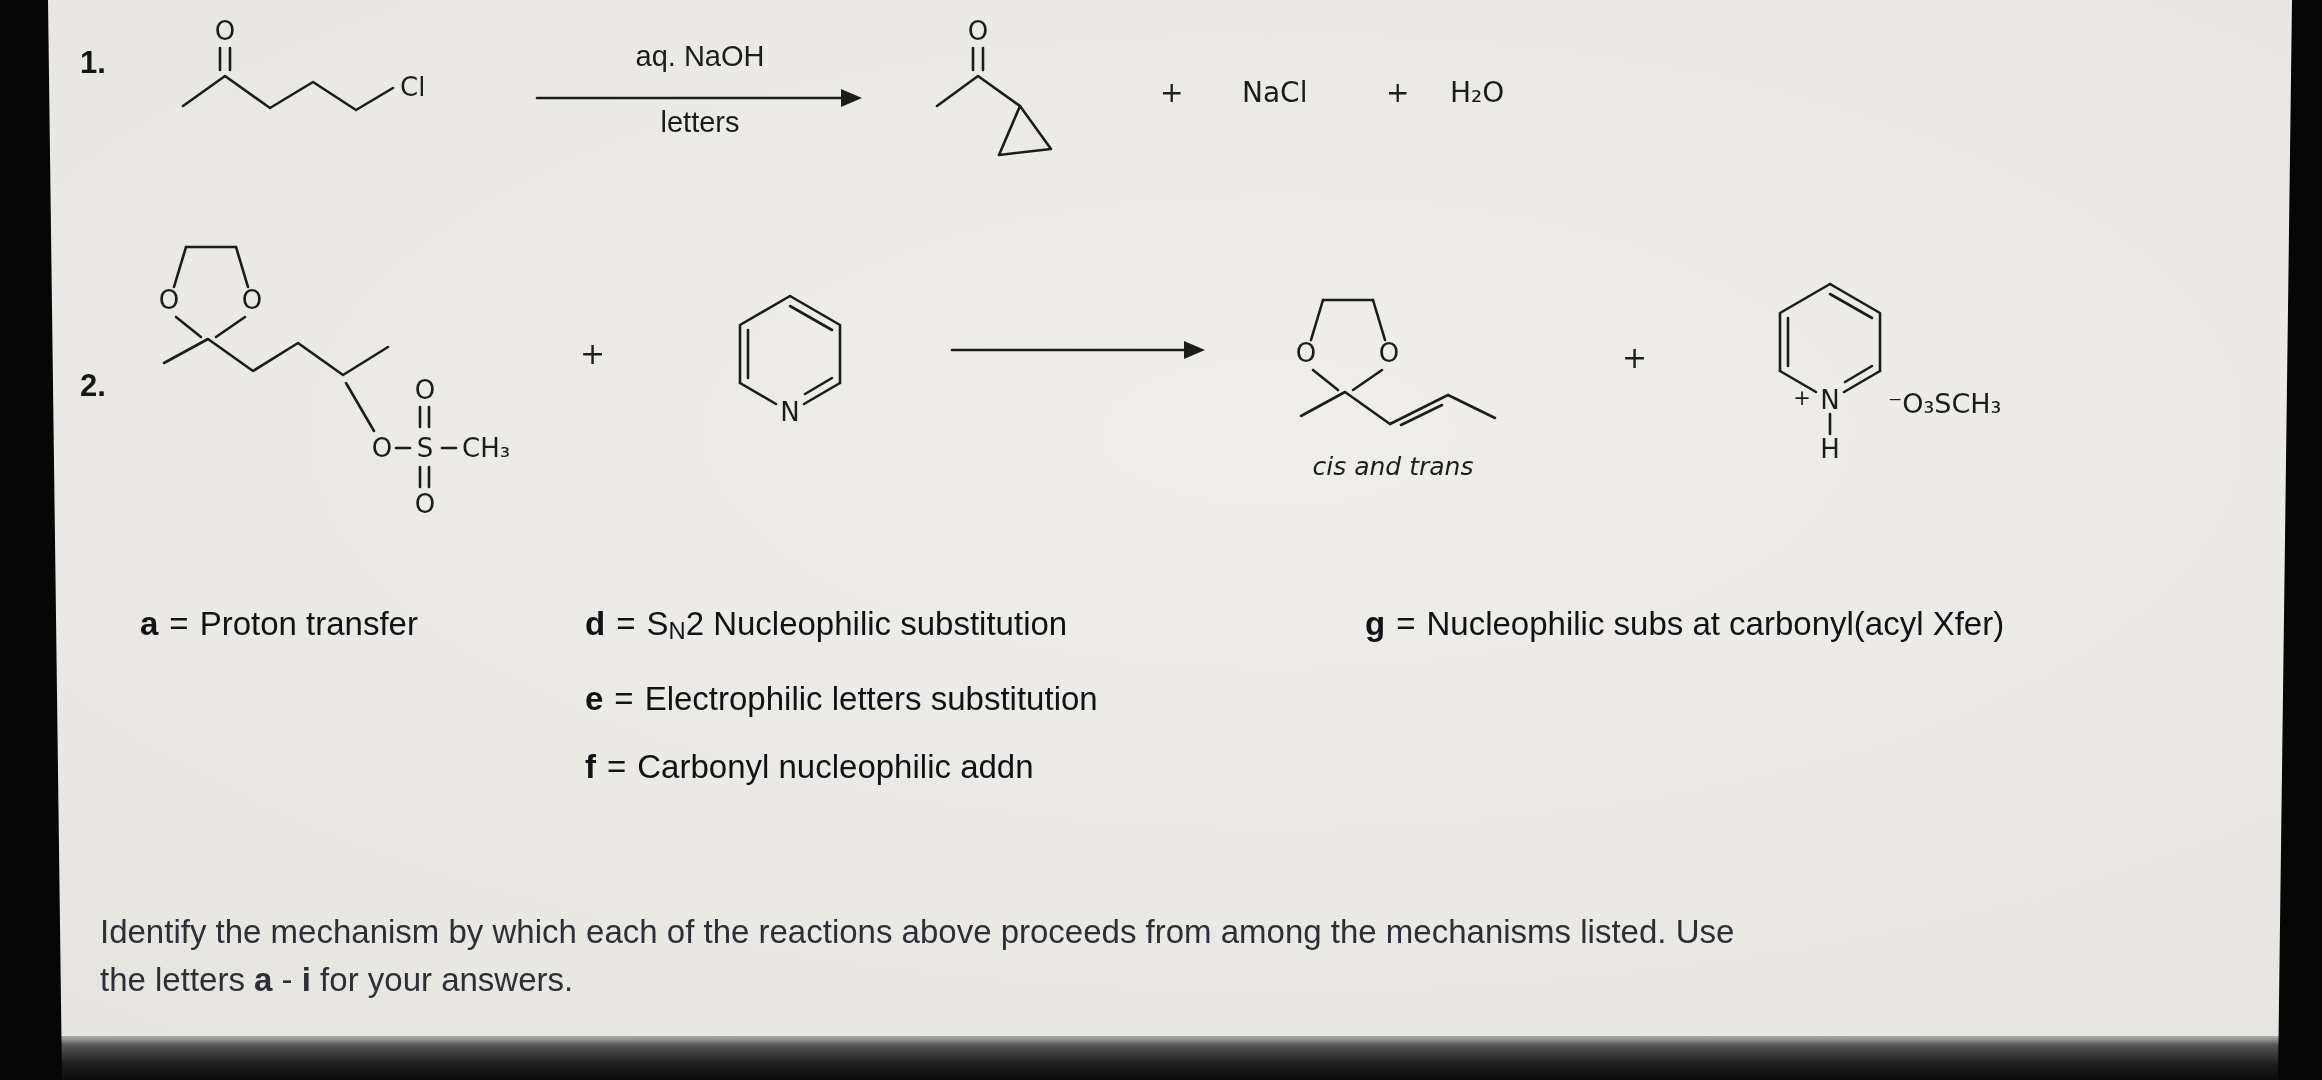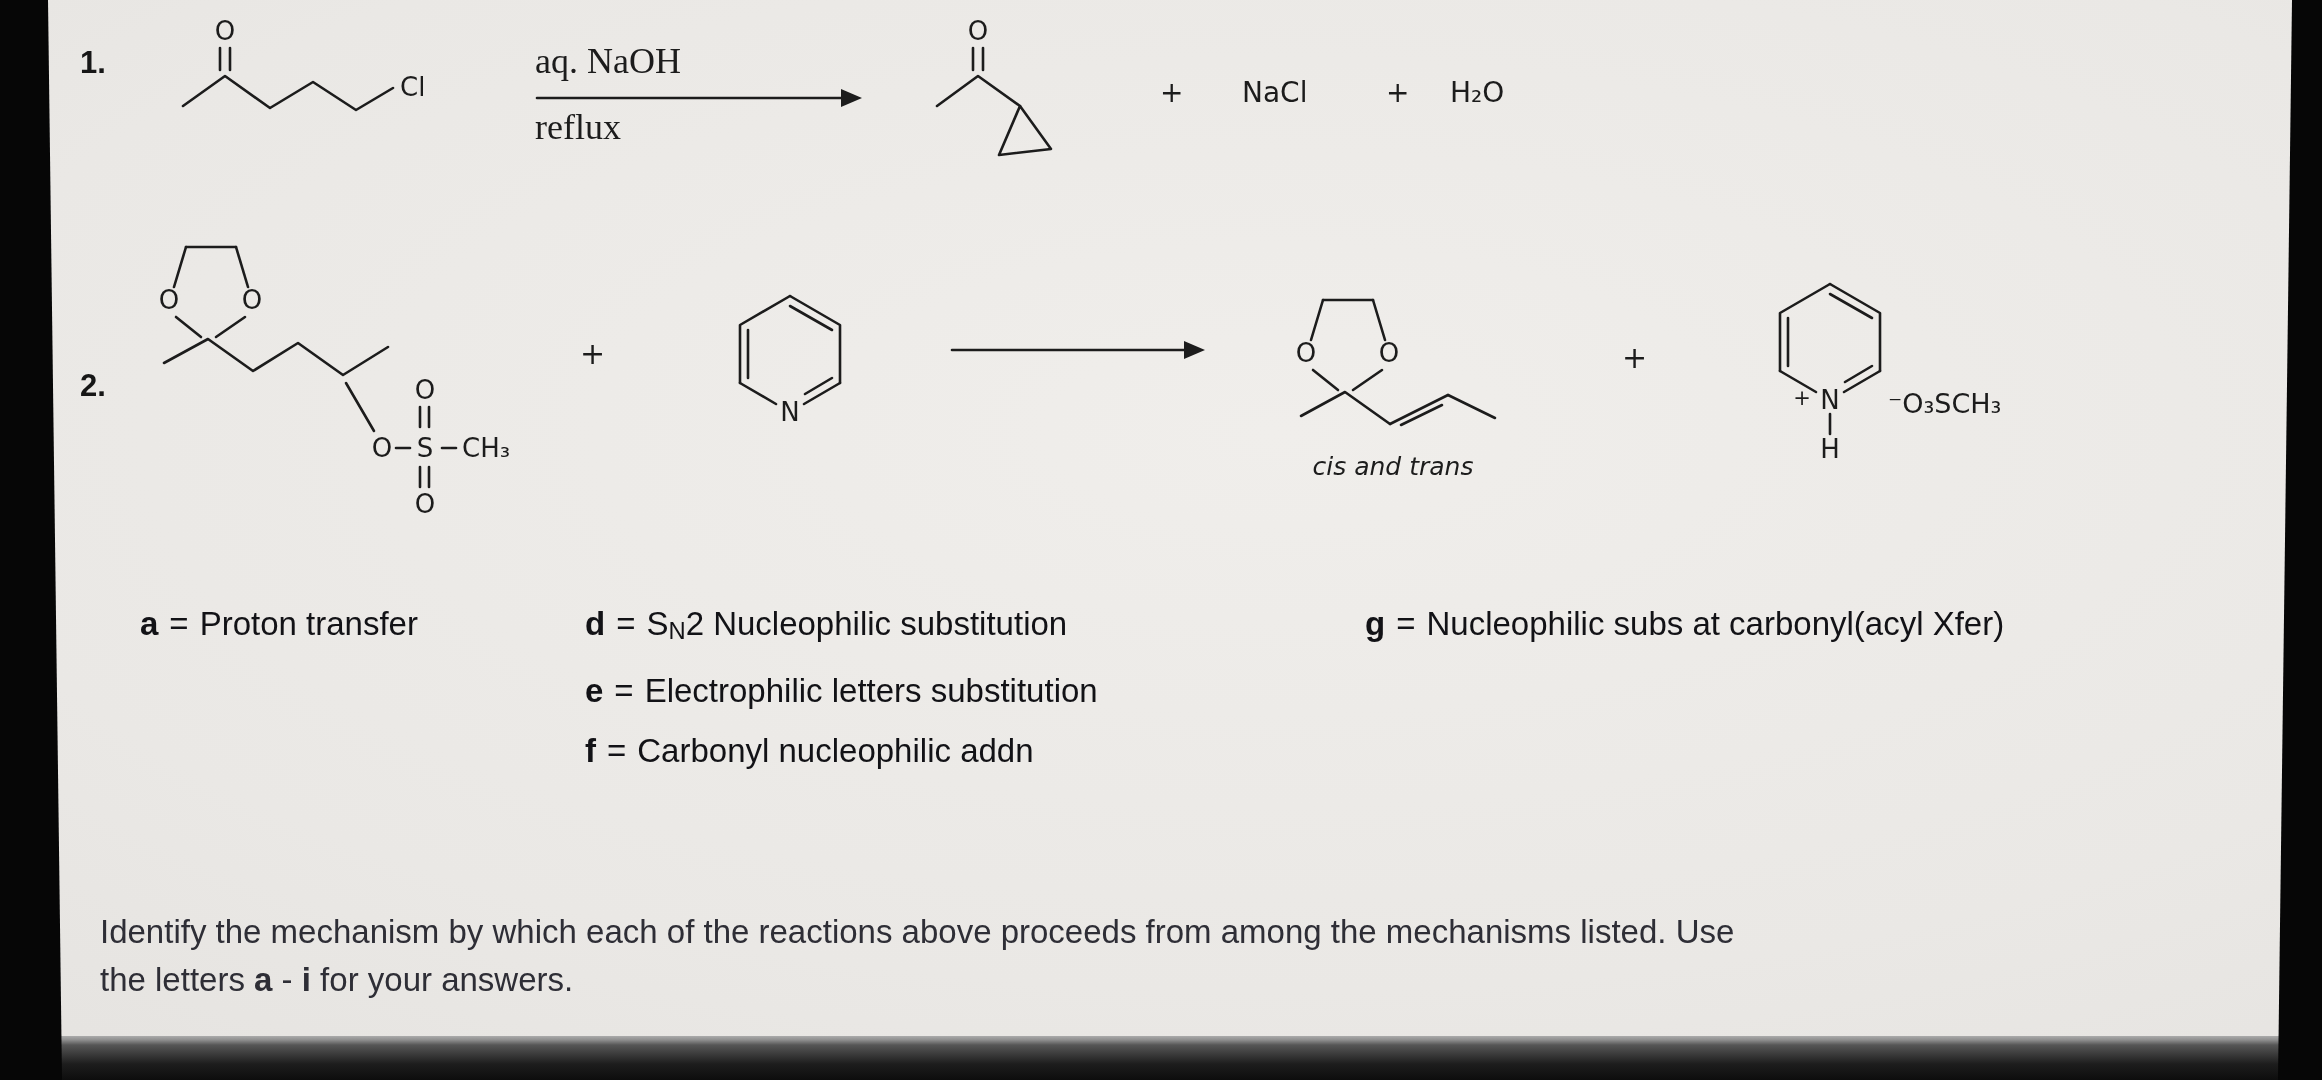--- a/index.html
+++ b/index.html
@@ -32,29 +32,29 @@
   .struct { position: absolute; overflow: visible; }
   .struct text { font-family: "DejaVu Sans", sans-serif; font-size: 26px; fill: #1c1c1c; }
   .struct line, .struct polyline, .struct path {
     stroke: #1c1c1c; stroke-width: 2.6; fill: none;
     stroke-linecap: round; stroke-linejoin: round;
   }
   .struct .head { fill: #1c1c1c; stroke: none; }
   .rnum { position: absolute; font-size: 31px; font-weight: bold; color: #161616; }
   .formula { position: absolute; font-family: "DejaVu Sans", sans-serif; font-size: 28px; color: #1c1c1c; white-space: nowrap; }
   .arrowlabel {
-    position: absolute; width: 330px; 
-    font-family: Liberation Serif, serif; font-size: 36px; color: #1c1c1c;
+    position: absolute; width: 330px; text-align: center;
+    font-family: Liberation Sans, sans-serif; font-size: 29px; color: #1c1c1c;
   }
   .smalllabel { position: absolute; font-family: "DejaVu Sans", sans-serif; font-size: 25px; color: #1c1c1c; font-style: italic; }
   
   .mechanisms { position: absolute; left: 100px; top: 594px; display: flex; font-size: 33px; color: #121216; margin-left: 40px; }
   .mcol { display: flex; flex-direction: column; }
   .mcol-1 { width: 445px; }
-  .mcol-2 { width: 780px; }
+  .mcol-2 { width: 780px; gap: 8px; }
   .mitem { line-height: 60px; white-space: nowrap; }
   .mitem b { font-weight: bold; }
   .mitem .sep { margin: 0 11px; }
   .subn { font-size: 0.72em; vertical-align: -0.18em; }
   
   .instruction {
     position: absolute; left: 100px; top: 908px; width: 2120px;
     font-size: 33px; line-height: 1.45; color: #2e2e36;
   }
   .instruction b { font-weight: bold; }
@@ -74,21 +74,21 @@
     </g>
     <text x="75" y="32" text-anchor="middle">O</text>
     <text x="250" y="88">Cl</text>
   </svg>
 
   <div class="arrowlabel" style="left:535px; top:40px;">aq. NaOH</div>
   <svg class="struct" style="left:535px; top:80px;" width="330" height="36" viewBox="0 0 330 36">
     <line x1="2" y1="18" x2="306" y2="18"></line>
     <polygon class="head" points="306,9 327,18 306,27"></polygon>
   </svg>
-  <div class="arrowlabel" style="left:535px; top:106px;">reflux</div>
+  <div class="arrowlabel" style="left:535px; top:106px;">letters</div>
 
   <svg class="struct" style="left:915px; top:8px;" width="210" height="170" viewBox="0 0 210 170">
     <g>
       <line x1="58" y1="40" x2="58" y2="62"></line>
       <line x1="68" y1="40" x2="68" y2="62"></line>
       <polyline points="22,98 63,68 105,98"></polyline>
       <path d="M105,98 L84,147 L136,141 Z"></path>
     </g>
     <text x="63" y="32" text-anchor="middle">O</text>
   </svg>

